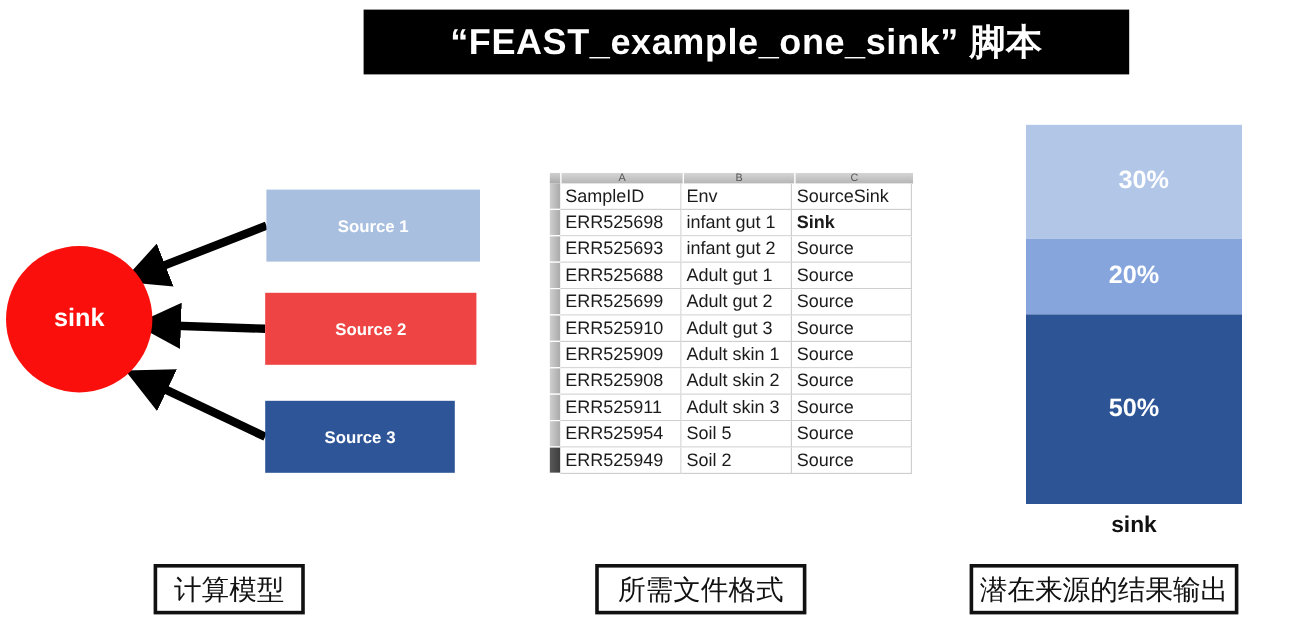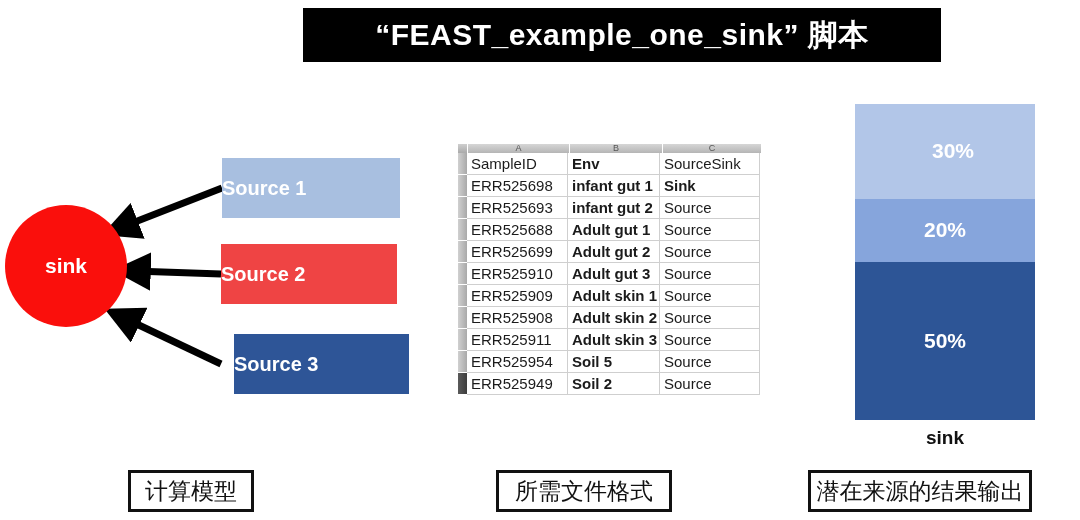--- a/index.html
+++ b/index.html
@@ -59,36 +59,36 @@
   #sink-circle-label {
     color: #ffffff;
     font-size: 21px;
     font-weight: bold;
     font-family: "Liberation Sans", "DejaVu Sans", sans-serif;
   }
   .source-box {
     position: absolute;
     display: flex;
     align-items: center;
-    justify-content: flex-start;
+    justify-content: center;
     color: #ffffff;
-    font-size: 20px;
+    font-size: 14px;
     font-weight: bold;
     font-family: "Liberation Sans", "DejaVu Sans", sans-serif;
   }
   #source-box-1 {
     left: 222px; top: 68px; width: 178px; height: 60px;
     background: #a8bfe0;
   }
   #source-box-2 {
     left: 221px; top: 154px; width: 176px; height: 60px;
     background: #82a2d4;
   }
   #source-box-3 {
-    left: 234px; top: 244px; width: 175px; height: 60px;
+    left: 221px; top: 244px; width: 158px; height: 60px;
     background: #2e5597;
   }
   #arrows-svg {
     position: absolute;
     left: 0; top: 0;
     width: 430px; height: 340px;
     pointer-events: none;
   }
 
   
@@ -147,21 +147,21 @@
     font-size: 15px;
     color: #1b1b1b;
     padding: 1px 0 0 4px;
     line-height: 20px;
     white-space: nowrap;
     overflow: hidden;
     background: #ffffff;
     font-family: "Liberation Sans", "DejaVu Sans", sans-serif;
   }
   .cell.col-a { flex: 0 0 101px; }
-  .cell.col-b { flex: 0 0 92px; font-weight: bold; }
+  .cell.col-b { flex: 0 0 92px; }
   .cell.col-c { flex: 0 0 100px; border-right: 1px solid #cfcfcf; }
   .cell.bold { font-weight: bold; }
 
   
   #bar-panel {
     position: absolute;
     left: 840px;
     top: 95px;
     width: 240px;
     height: 365px;

